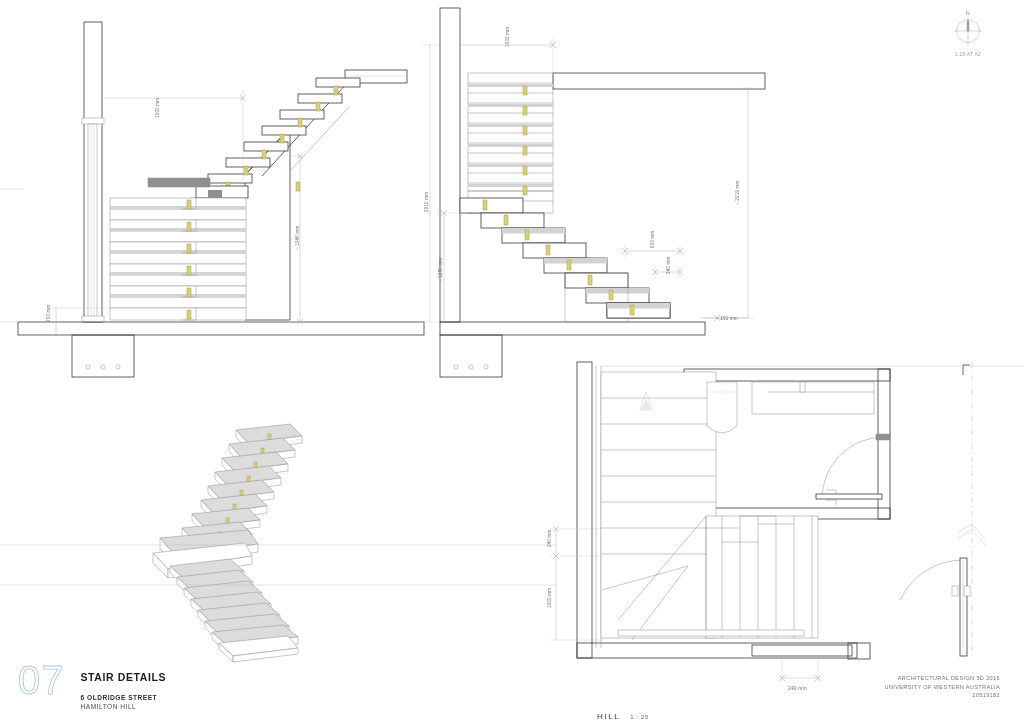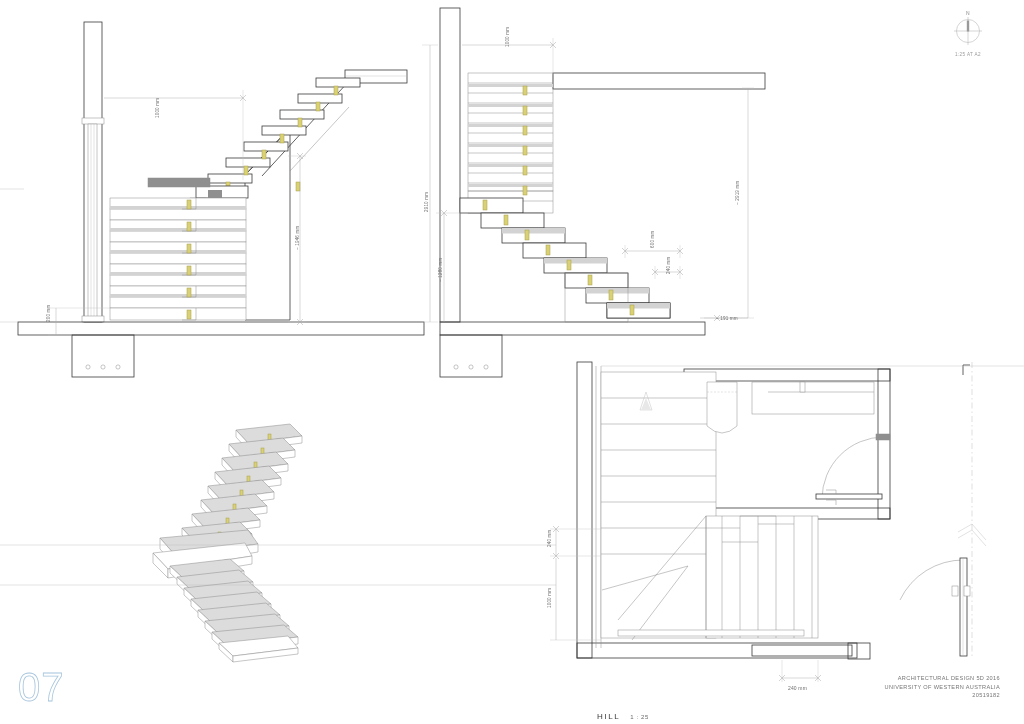--- a/index.html
+++ b/index.html
@@ -650,20 +650,25 @@
       <line x1="14" y1="14" x2="42" y2="14" stroke="#b9b9b9" stroke-width="0.6"></line>
       <rect x="26.8" y="3.5" width="2.4" height="11" fill="#9a9a9a"></rect>
     </svg>
     <div class="scale">1:25 AT A2</div>
   </div>
 
   <div id="titleblock">
     <div class="sheet-no">
       <span class="num">07</span>
     </div>
+    <div class="tb-text">
+      <div class="tb-title">STAIR DETAILS</div>
+      <div class="tb-addr1">6 OLDRIDGE STREET</div>
+      <div class="tb-addr2">HAMILTON HILL</div>
+    </div>
   </div>
 
   <div id="credits">
     <div>ARCHITECTURAL DESIGN 5D   2016</div>
     <div>UNIVERSITY OF WESTERN AUSTRALIA</div>
     <div>20519182</div>
   </div>
 
   <div id="plan-caption">
     <span>HILL</span><span class="cap-scale">1 : 25</span>

